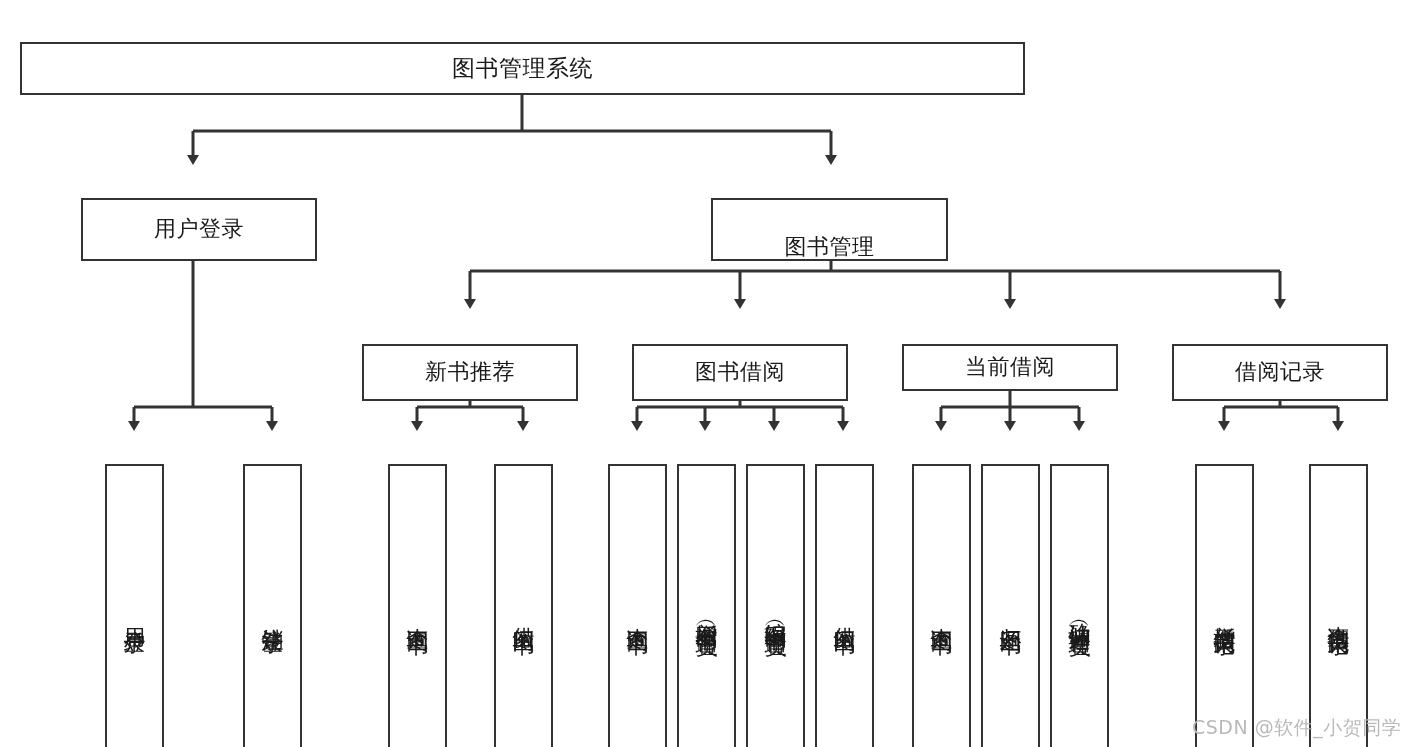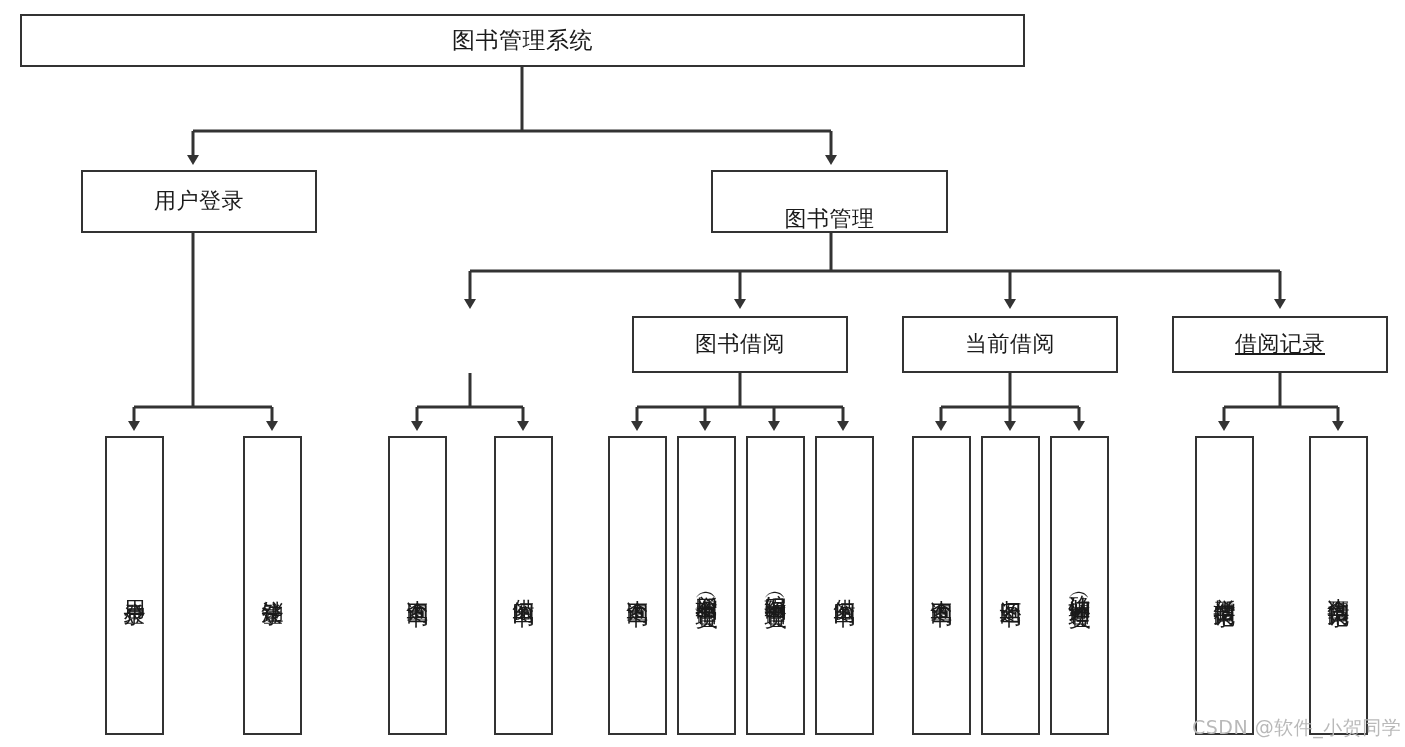--- a/index.html
+++ b/index.html
@@ -27,20 +27,21 @@
   }
   .node {
     position: absolute;
     box-sizing: border-box;
     border: 2px solid #333333;
     background: #ffffff;
     display: flex;
     align-items: center;
     justify-content: center;
     color: #1a1a1a;
+    margin-top: 28px;
   }
   .node.h {
     
   }
   .node.h .label {
     font-size: 22px;
     line-height: 1.1;
     white-space: nowrap;
     letter-spacing: 0.5px;
   }
@@ -125,30 +126,33 @@
   </div>
 
   <div class="node h" style="left:81px; top:170px; width:236px; height:63px;">
     <span class="label">用户登录</span>
   </div>
 
   <div class="node h" style="left:711px; top:170px; width:237px; height:63px;align-items:flex-end;">
     <span class="label">图书管理</span>
   </div>
 
+  <div class="node h" style="left:362px; top:316px; width:216px; height:57px;">
+    <span class="label">新书推荐</span>
+  </div>
 
   <div class="node h" style="left:632px; top:316px; width:216px; height:57px;">
     <span class="label">图书借阅</span>
   </div>
 
-  <div class="node h" style="left:902px; top:316px; width:216px; height:57px;">
+  <div class="node h" style="left:902px; top:316px; width:216px; height:47px;">
     <span class="label">当前借阅</span>
   </div>
 
-  <div class="node h" style="left:1172px; top:316px; width:216px; height:57px;text-decoration:underline;">
+  <div class="node h" style="left:1172px; top:316px; width:216px; height:57px;">
     <span class="label">借阅记录</span>
   </div>
 
   <div class="node v" style="left:105px; top:436px; width:59px; height:299px;">
     <span class="label">用户登录</span>
   </div>
 
   <div class="node v" style="left:243px; top:436px; width:59px; height:299px;">
     <span class="label">注销登录</span>
   </div>

